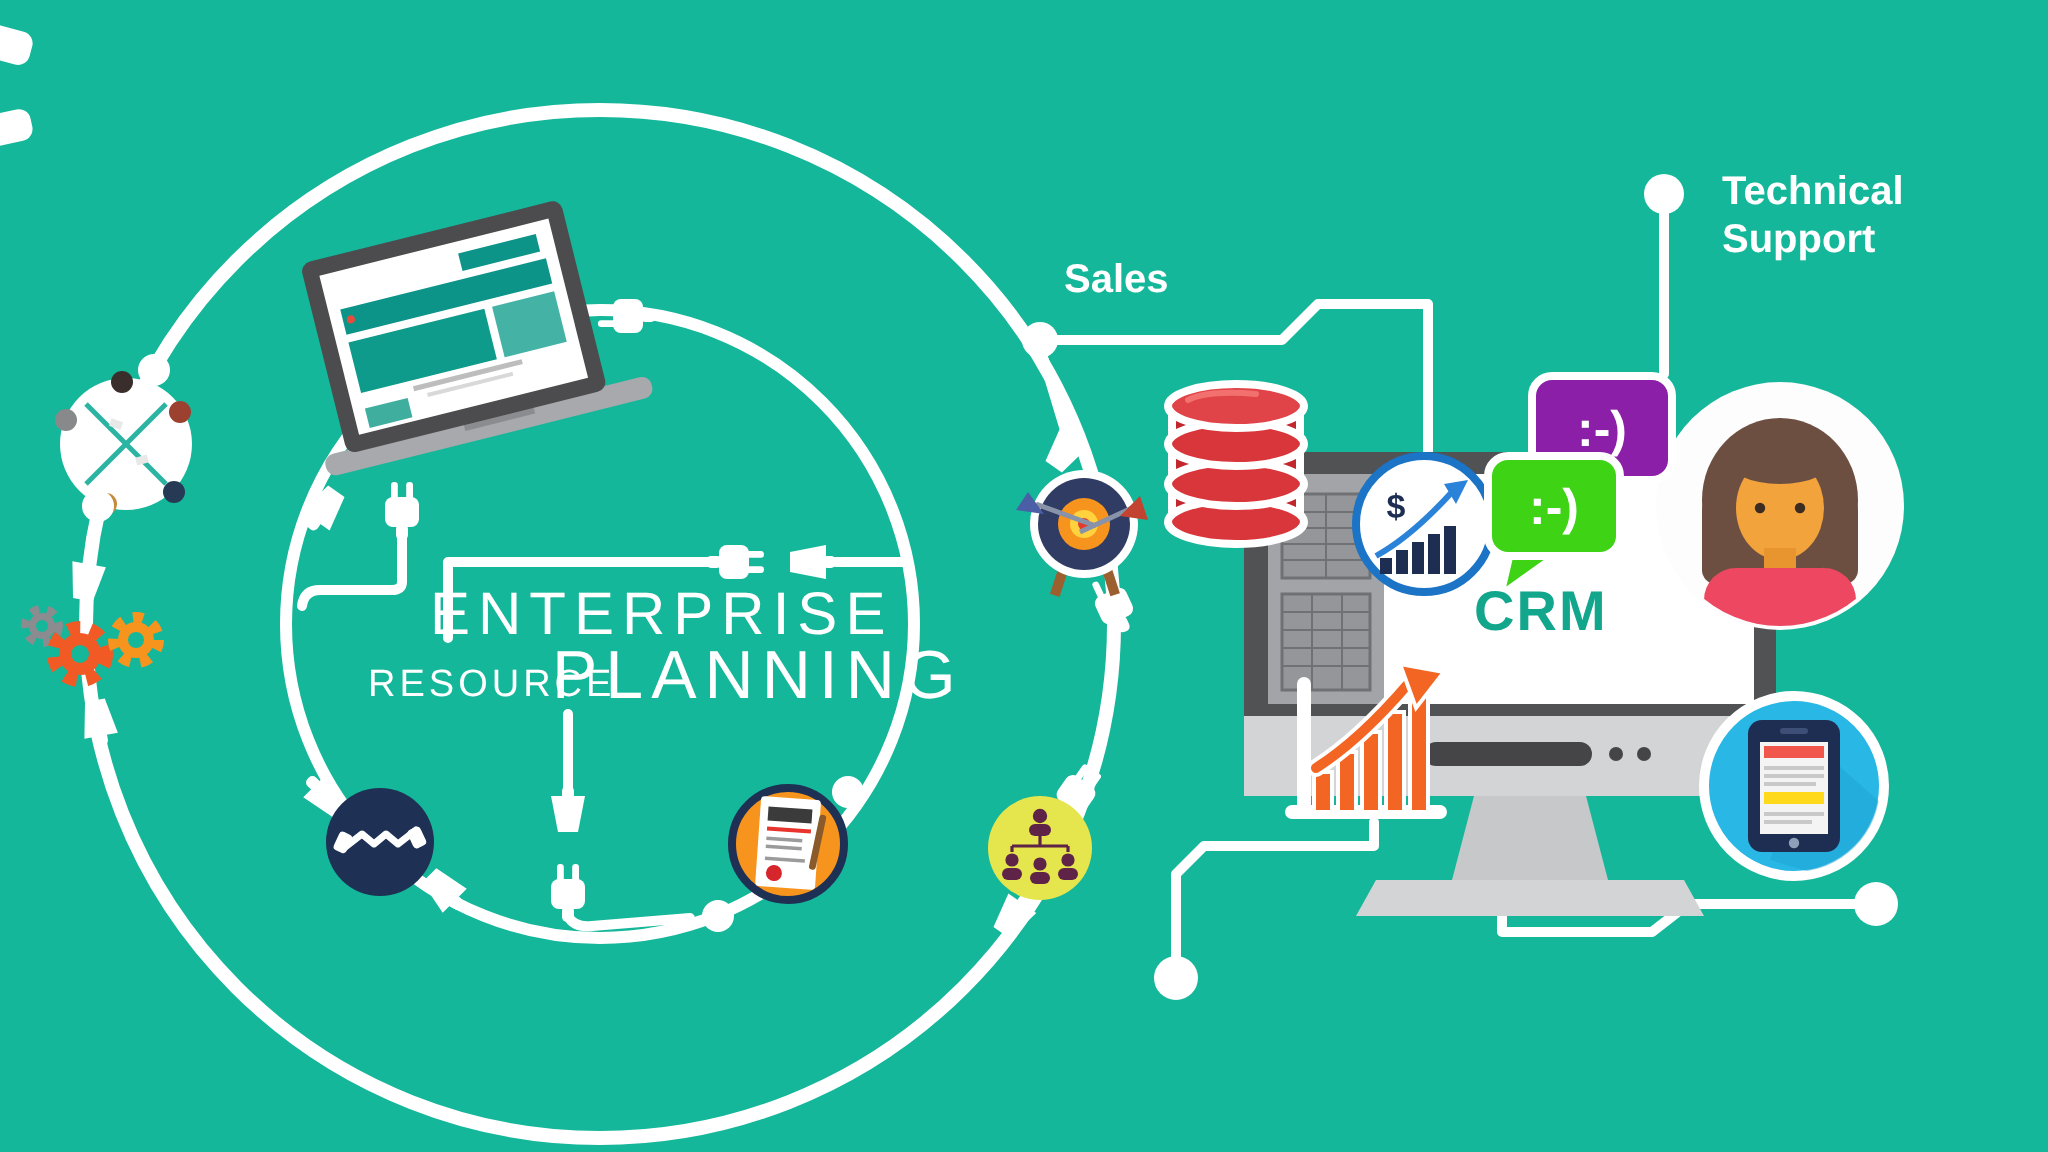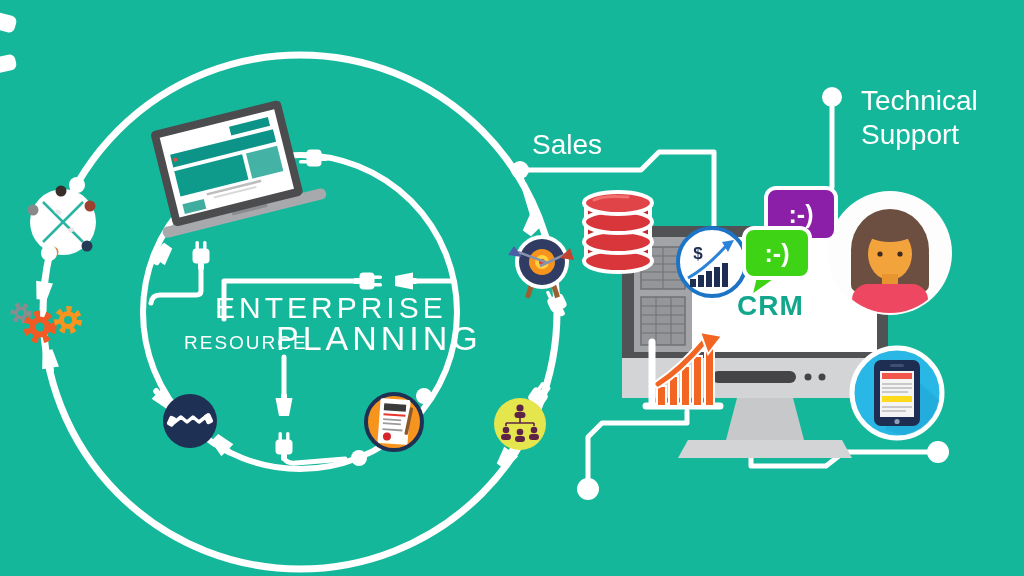--- a/index.html
+++ b/index.html
@@ -1,20 +1,20 @@
 <!DOCTYPE html>
 <html><head>
 <meta charset="utf-8">
 <style>
   html,body{margin:0;padding:0;}
   #canvas{position:relative;width:1024px;height:576px;background:#15b79a;overflow:hidden;
           font-family:"Liberation Sans",sans-serif;}
   svg{position:absolute;left:0;top:0;}
   .label{position:absolute;color:#ffffff;white-space:pre-line;line-height:1.22;}
-  .lbl-callout{font-size:28px;font-weight:400;}
+  .lbl-callout{font-size:20px;font-weight:700;}
   .erp-word{letter-spacing:4px;font-weight:400;}
   #w-enterprise{left:215px;top:290px;font-size:30px;}
   #w-resource{left:184px;top:331px;font-size:19px;letter-spacing:2px;}
   #w-planning{left:276px;top:318px;font-size:34px;}
   #lbl-sales{left:532px;top:128px;}
   #lbl-tech{left:861px;top:84px;}
   #lbl-cs{left:838px;top:461px;}
   #lbl-mkt{left:534px;top:500px;}
   #lbl-crm{left:737px;top:289px;font-size:28px;font-weight:bold;color:#12a78c;letter-spacing:1px;}
 </style>

